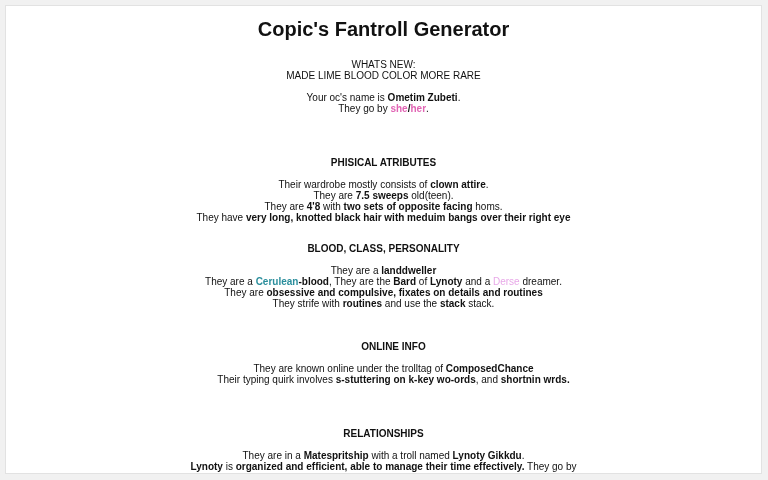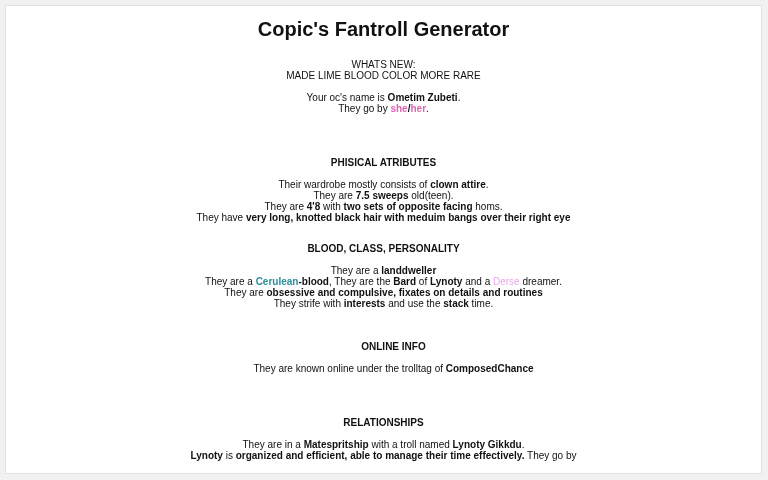--- a/index.html
+++ b/index.html
@@ -56,26 +56,27 @@
     <div><span>They are </span><b>7.5 sweeps</b><span> old(teen).</span></div>
     <div><span>They are </span><b>4'8</b><span> with </span><b>two sets of opposite facing</b><span> homs.</span></div>
     <div><span>They have </span><b>very long, knotted black hair with meduim bangs over their right eye</b></div>
   </div>
 
   <div class="sec-blood">
     <div class="section-title">BLOOD, CLASS, PERSONALITY</div>
     <div><span>They are a </span><b>landdweller</b></div>
     <div><span>They are a </span><span class="cerulean">Cerulean</span><b>-blood</b><span>, They are the </span><b>Bard</b><span> of </span><b>Lynoty</b><span> and a </span><span class="derse">Derse</span><span> dreamer.</span></div>
     <div><span>They are </span><b>obsessive and compulsive, fixates on details and routines</b></div>
-    <div><span>They strife with </span><b>interests</b><span> and use the </span><b>stack</b><span> time.</span></div>
+    <div><span>They strife with </span><b>routines</b><span> and use the </span><b>stack</b><span> stack.</span></div>
   </div>
 
   <div class="sec-online">
     <div class="section-title">ONLINE INFO</div>
     <div><span>They are known online under the trolltag of </span><b>ComposedChance</b></div>
+    <div><span>Their typing quirk involves </span><b>s-stuttering on k-key wo-ords</b><span>, and </span><b>shortnin wrds.</b></div>
   </div>
 
   <div class="sec-rel">
     <div class="section-title">RELATIONSHIPS</div>
     <div><span>They are in a </span><b>Matespritship</b><span> with a troll named </span><b>Lynoty Gikkdu</b><span>.</span></div>
     <div><b>Lynoty</b><span> is </span><b>organized and efficient, able to manage their time effectively.</b><span> They go by</span></div>
   </div>
 </div>
 
 </body></html>

